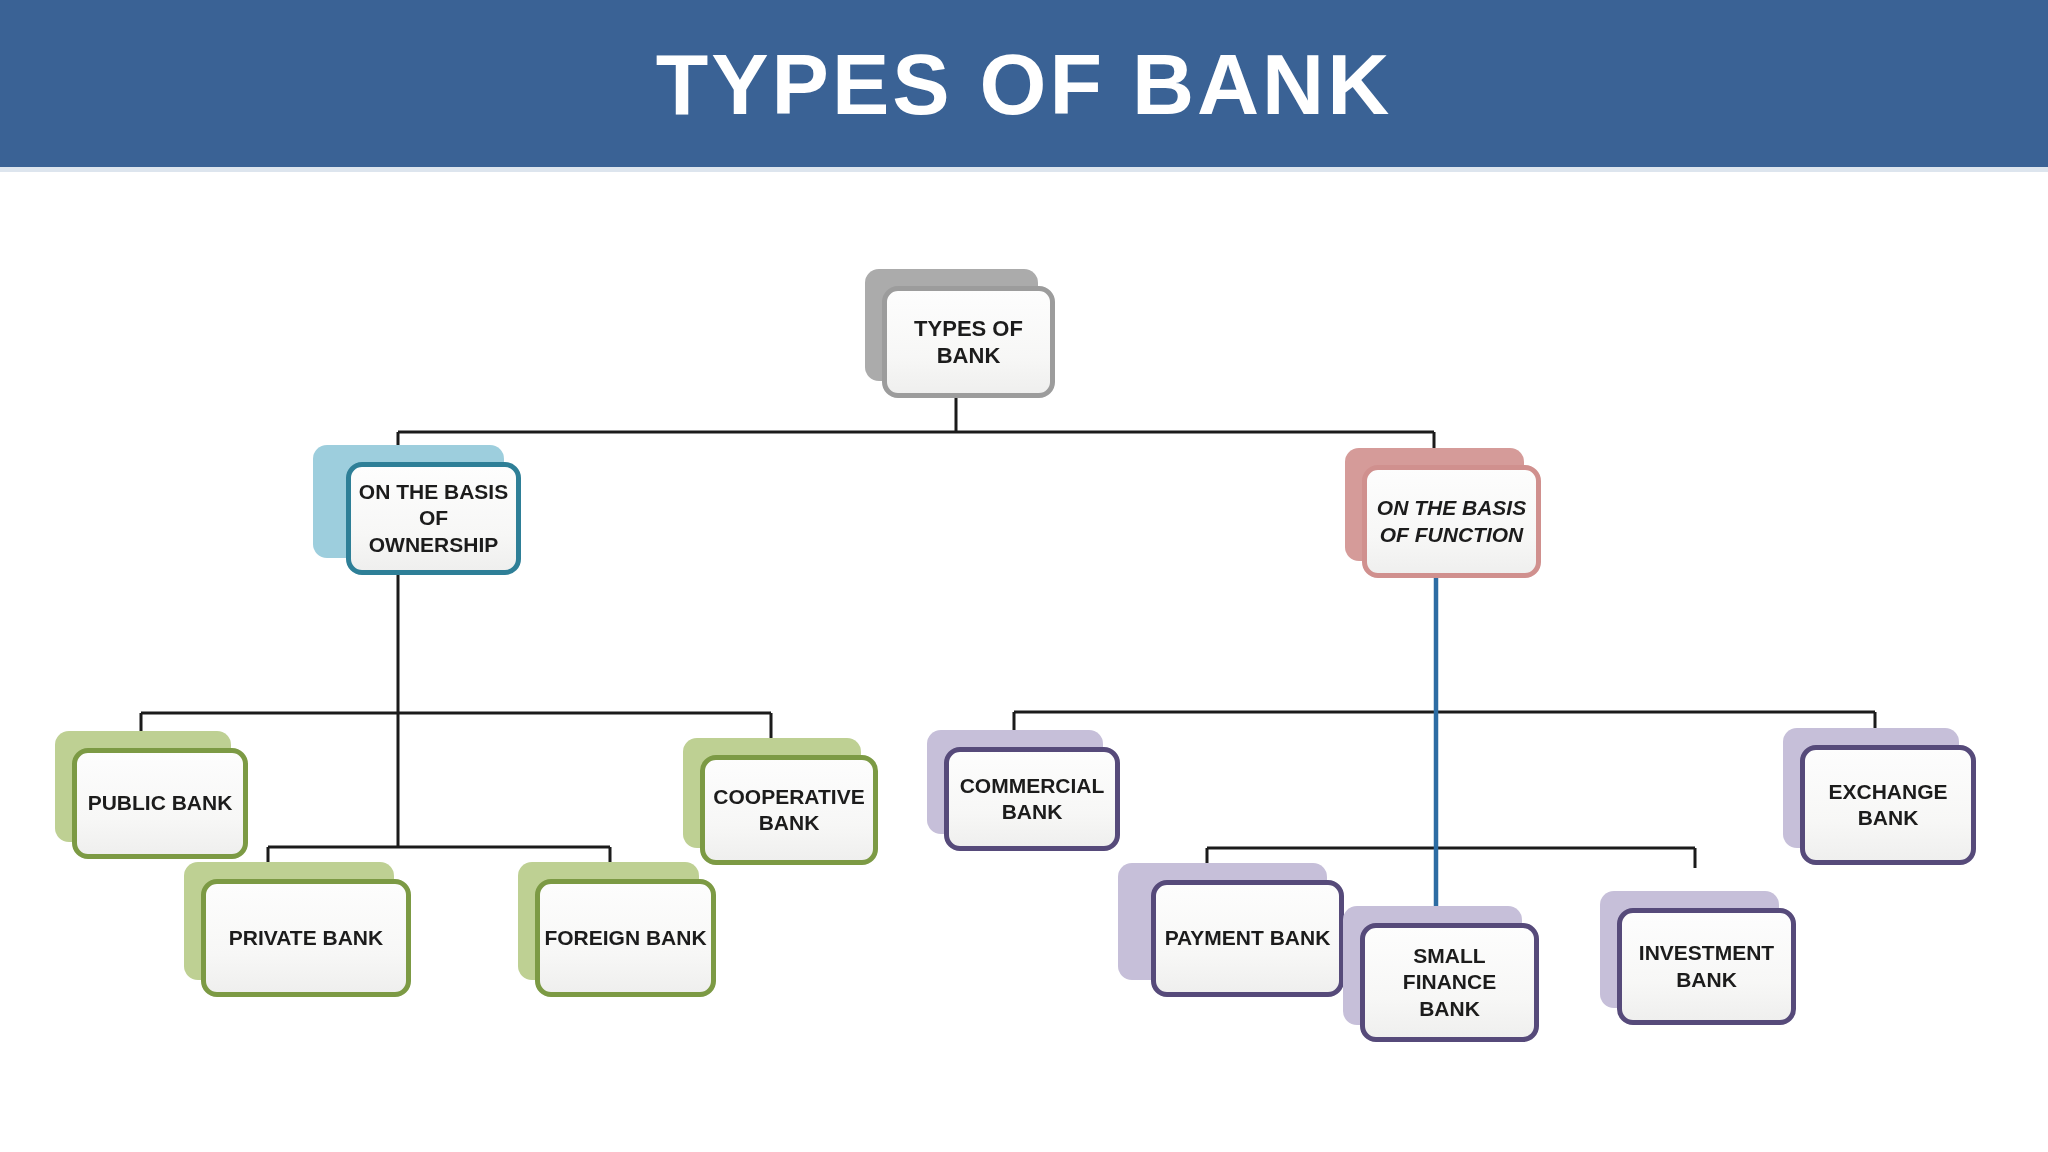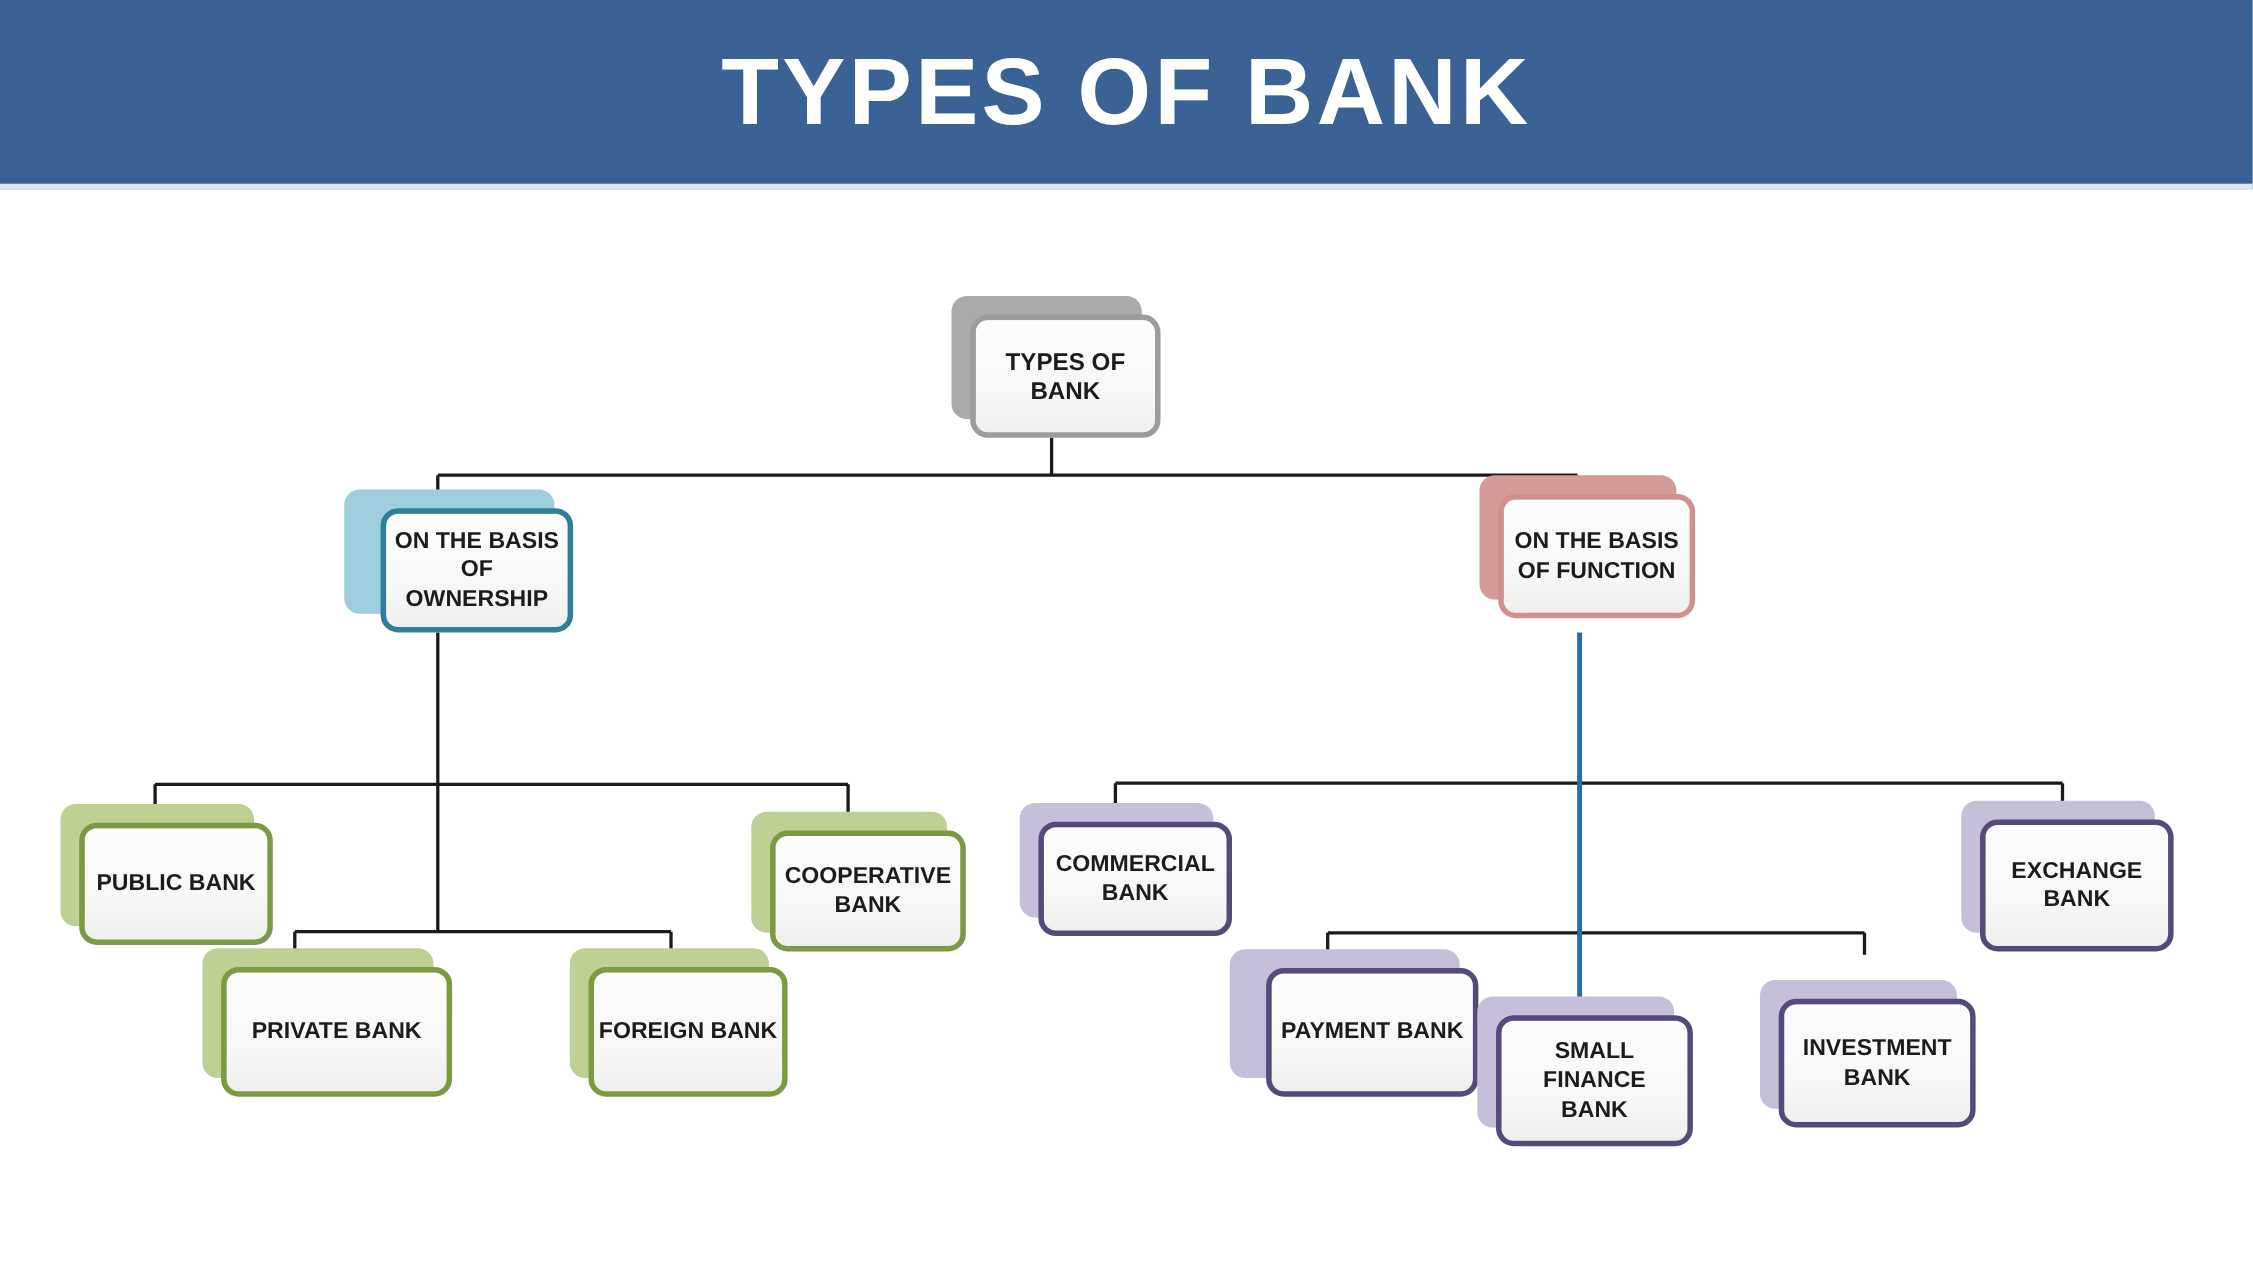--- a/index.html
+++ b/index.html
@@ -112,21 +112,21 @@
       <span class="label">TYPES OF BANK</span>
     </div>
   </div>
 
   <div class="node teal" style="left:330px; top:462px; width:175px; height:113px;padding-left:16px;">
     <div class="card">
       <span class="label">ON THE BASIS OF OWNERSHIP</span>
     </div>
   </div>
 
-  <div class="node pink" style="left:1362px; top:449px; width:179px; height:113px;">
+  <div class="node pink" style="left:1362px; top:465px; width:179px; height:113px;font-style:italic;">
     <div class="card">
       <span class="label">ON THE BASIS OF FUNCTION</span>
     </div>
   </div>
 
   <div class="node green" style="left:72px; top:748px; width:176px; height:111px;">
     <div class="card">
       <span class="label">PUBLIC BANK</span>
     </div>
   </div>

